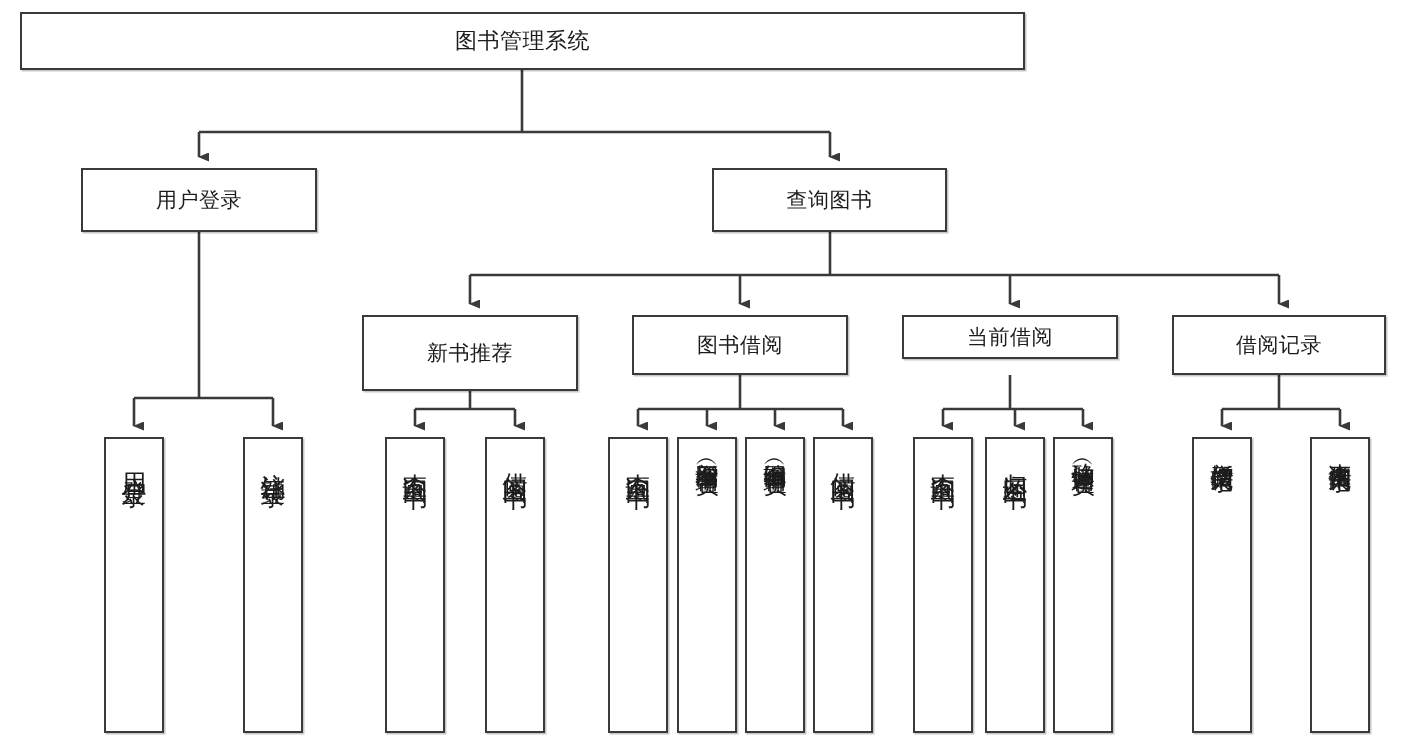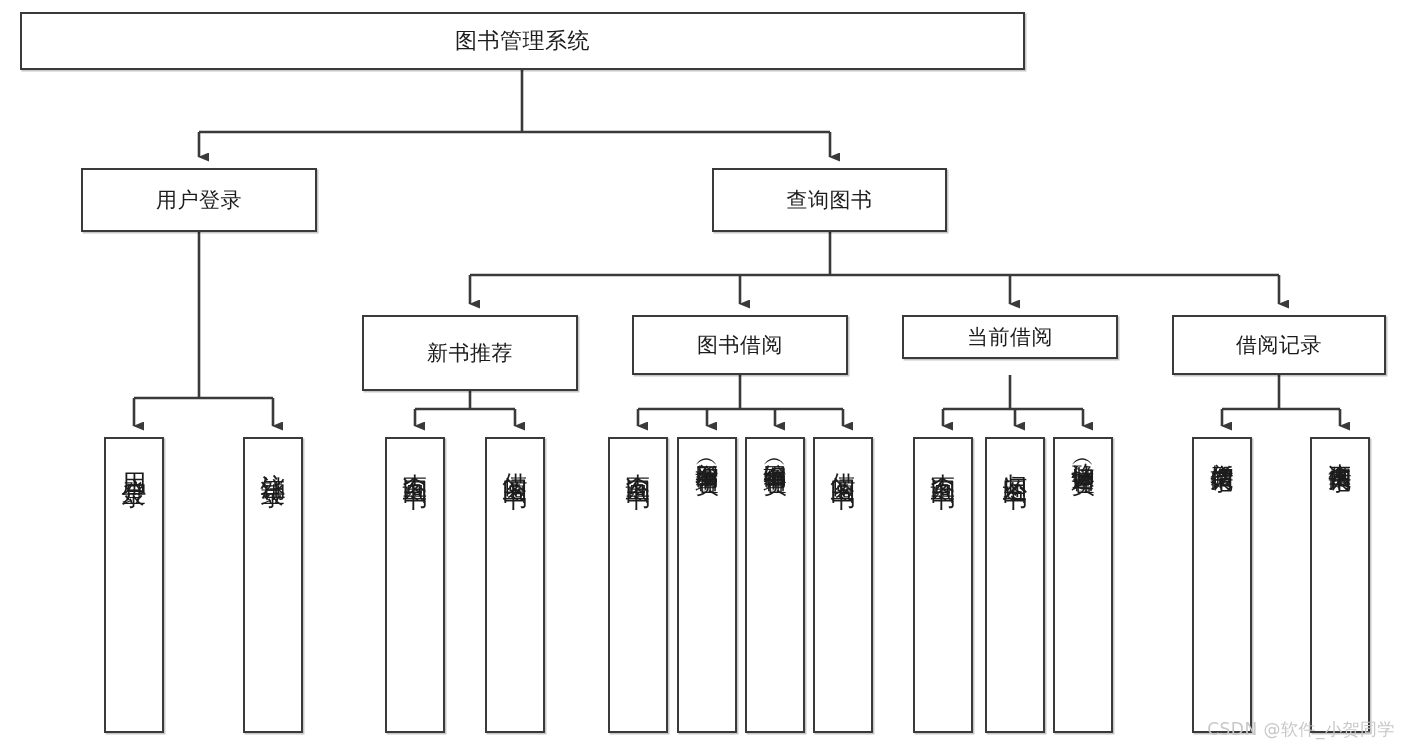--- a/index.html
+++ b/index.html
@@ -188,15 +188,14 @@
   <div class="node vertical tall-text" style="left:1053px; top:437px; width:60px; height:296px;">
     <span class="label">确认归还（管理员）</span>
   </div>
   <div class="node vertical tall-text" style="left:1192px; top:437px; width:60px; height:296px;">
     <span class="label">新增借阅记录</span>
   </div>
   <div class="node vertical tall-text" style="left:1310px; top:437px; width:60px; height:296px;">
     <span class="label">查询借阅记录</span>
   </div>
 
-  <div id="watermark">CSDN @软件_小贺同学</div>
 
 </div>
 
 </body></html>

